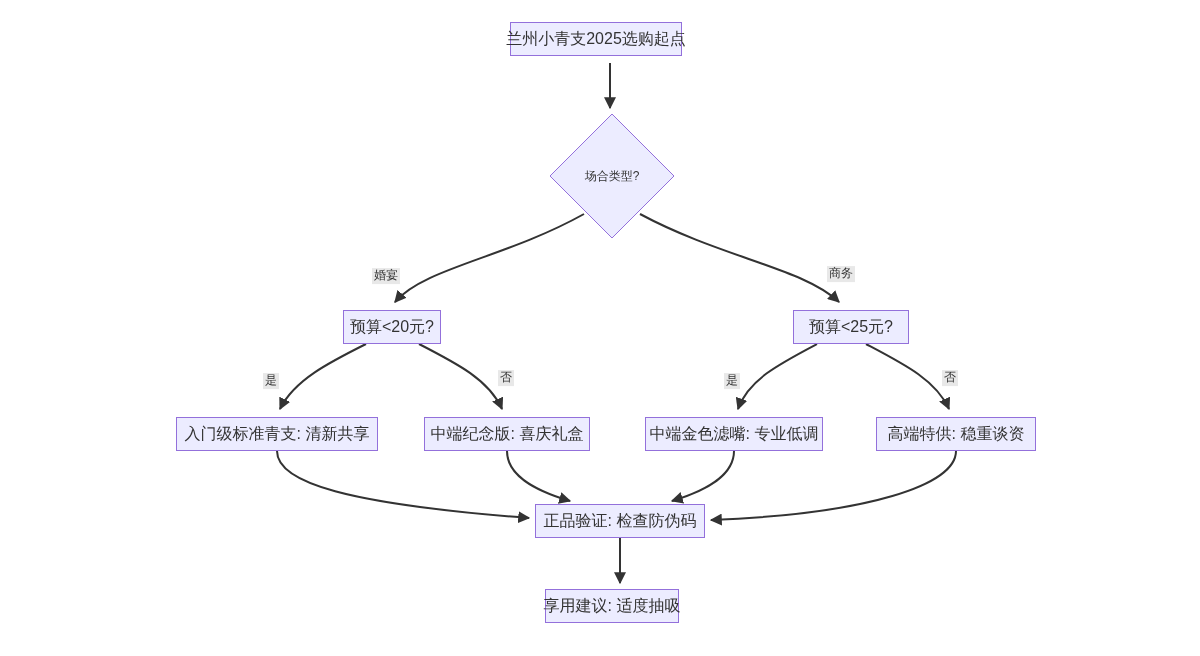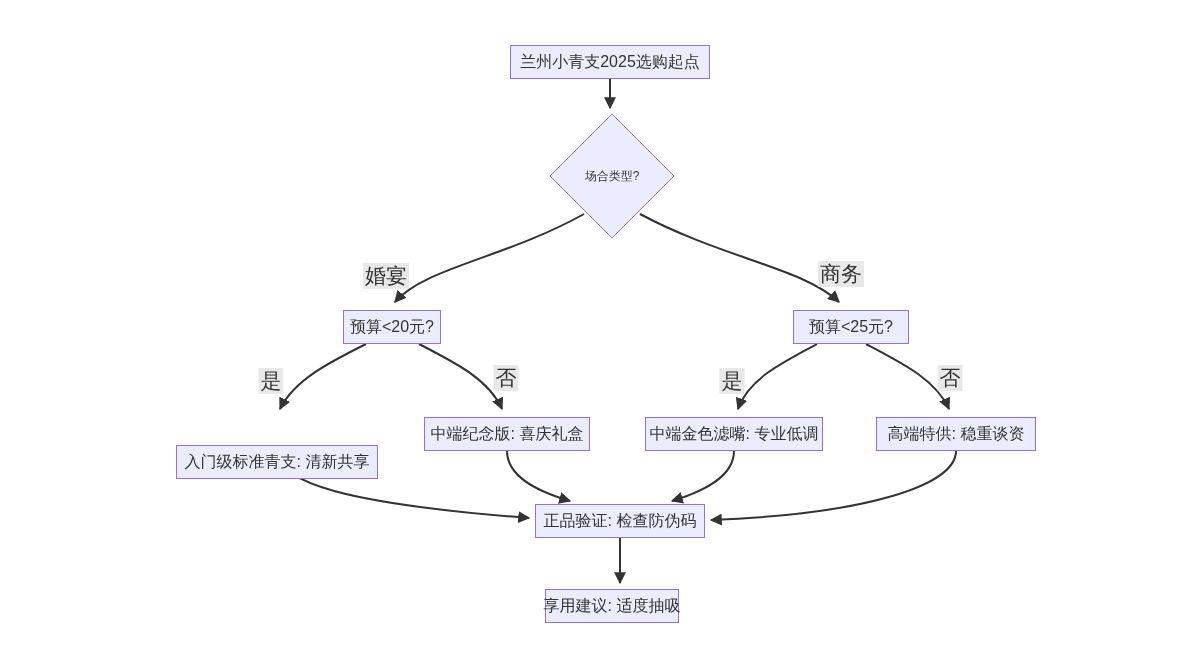--- a/index.html
+++ b/index.html
@@ -55,21 +55,21 @@
     line-height: 1;
     text-align: center;
     color: var(--text-color, #333333);
     white-space: nowrap;
     transform: translate(-50%, -50%);
   }
   .edge-label {
     position: absolute;
     transform: translate(-50%, -50%);
     background: var(--label-bg, #e8e8e8);
-    font-size: 21px;
+    font-size: 12px;
     line-height: 1.15;
     padding: 1px 2px;
     color: var(--text-color, #333333);
     white-space: nowrap;
   }
 </style>
 </head>
 <body>
 
 <div class="canvas">
@@ -90,29 +90,29 @@
     <path class="edge" d="M866,344 C904,364 936,380 949,409" marker-end="url(#arrow)"></path>
     <path class="edge" d="M277,451 C277,483 348,504 529,518" marker-end="url(#arrow)"></path>
     <path class="edge" d="M507,451 C507,475 533,490 570,501" marker-end="url(#arrow)"></path>
     <path class="edge" d="M734,451 C734,475 708,490 672,501" marker-end="url(#arrow)"></path>
     <path class="edge" d="M956,451 C956,485 868,514 711,520" marker-end="url(#arrow)"></path>
     <path class="edge" d="M620,538 L620,583" marker-end="url(#arrow)"></path>
 
     <polygon class="diamond" points="612,114 674,176 612,238 550,176"></polygon>
   </svg>
 
-  <div class="node" style="left:510px; top:45px; width:200px;">兰州小青支2025选购起点</div>
+  <div class="node" style="left:510px; top:22px; width:172px;">兰州小青支2025选购起点</div>
 
   <div class="diamond-label" style="left:612px; top:176px;">场合类型?</div>
 
   <div class="node" style="left:343px; top:310px; width:98px;">预算&lt;20元?</div>
 
   <div class="node" style="left:793px; top:310px; width:116px;">预算&lt;25元?</div>
 
-  <div class="node" style="left:176px; top:417px; width:202px;margin-top:28px;">入门级标准青支: 清新共享</div>
+  <div class="node" style="left:176px; top:417px; width:202px;">入门级标准青支: 清新共享</div>
 
   <div class="node" style="left:424px; top:417px; width:166px;">中端纪念版: 喜庆礼盒</div>
 
   <div class="node" style="left:645px; top:417px; width:178px;">中端金色滤嘴: 专业低调</div>
 
   <div class="node" style="left:876px; top:417px; width:160px;">高端特供: 稳重谈资</div>
 
   <div class="node" style="left:535px; top:504px; width:170px;">正品验证: 检查防伪码</div>
 
   <div class="node" style="left:545px; top:589px; width:134px;">享用建议: 适度抽吸</div>

